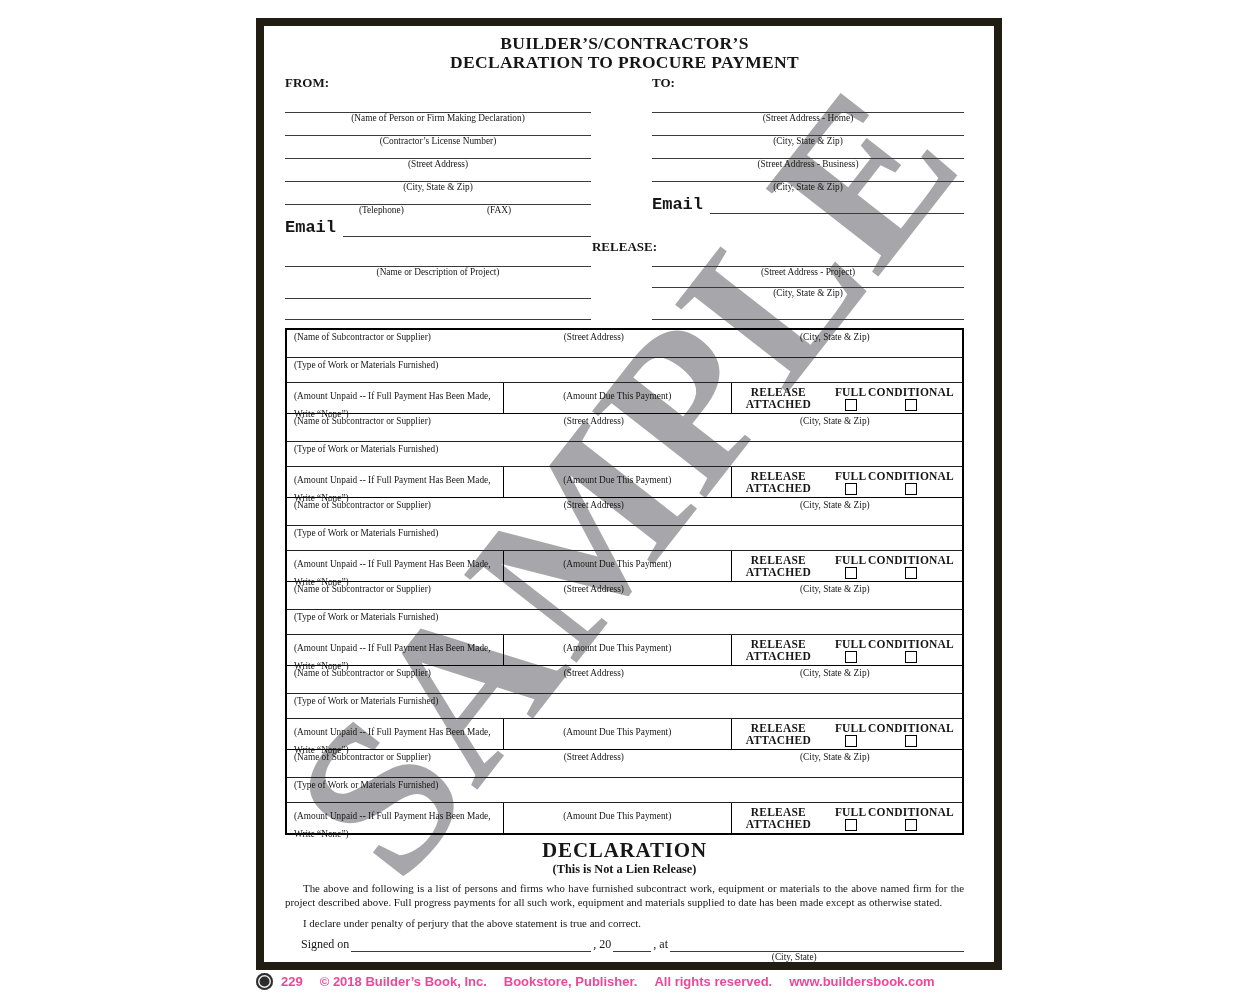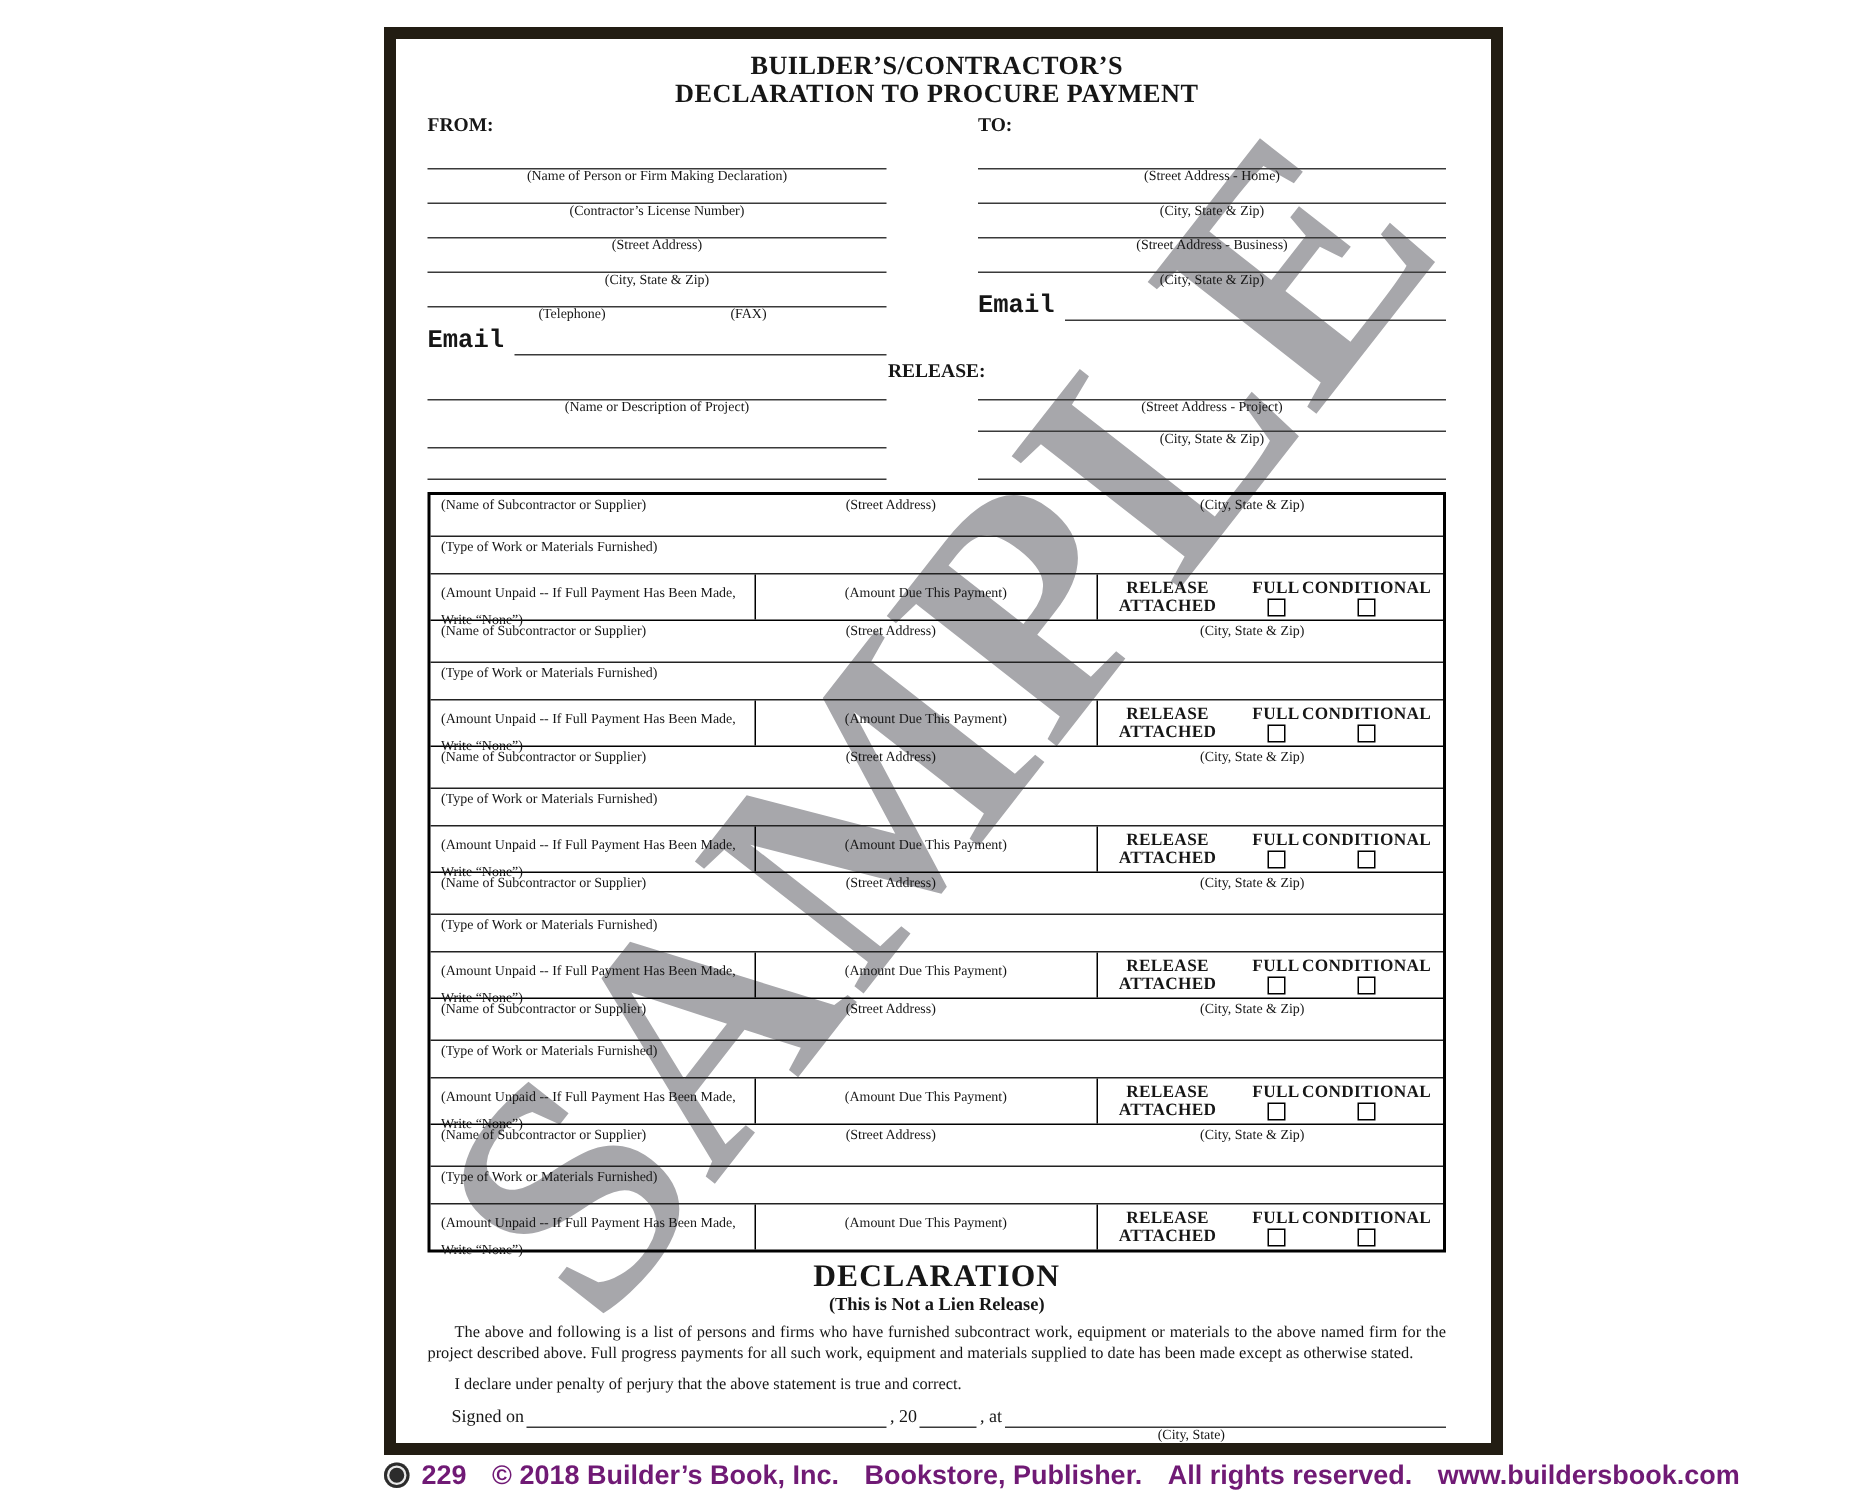--- a/index.html
+++ b/index.html
@@ -80,21 +80,21 @@
   .signed-row { display:flex; align-items:flex-end; font-size:12px; margin-top:8px; margin-left:14px; }
   .signed-row .lbl { white-space:pre; padding:0 2px; }
   .sline { border-bottom:1px solid #3a3a3a; height:14px; display:inline-block; }
   .w240 { width:240px; } .w38 { width:38px; }
   .sline.grow { flex:1; }
   .citystate { font-size:9.3px; text-align:center; margin-left:52%; width:46%; height:11px; line-height:11px; }
 
   
   .footer {
     position:absolute; left:256px; top:973px; display:flex; align-items:center;
-    font-family:"Liberation Sans", sans-serif; font-weight:bold; font-size:18px; color:#701a75;
+    font-family:"Liberation Sans", sans-serif; font-weight:bold; font-size:13px; color:#ec4899;
   }
   .logo {
     width:17px; height:17px; border-radius:50%; background:#2c2c2c; margin-right:8px;
     box-shadow: inset 0 0 0 2px #2c2c2c, inset 0 0 0 3.5px #e8e8e8;
   }
   .footer .gap { margin-right:17px; }
 </style>
 </head>
 <body>
 

